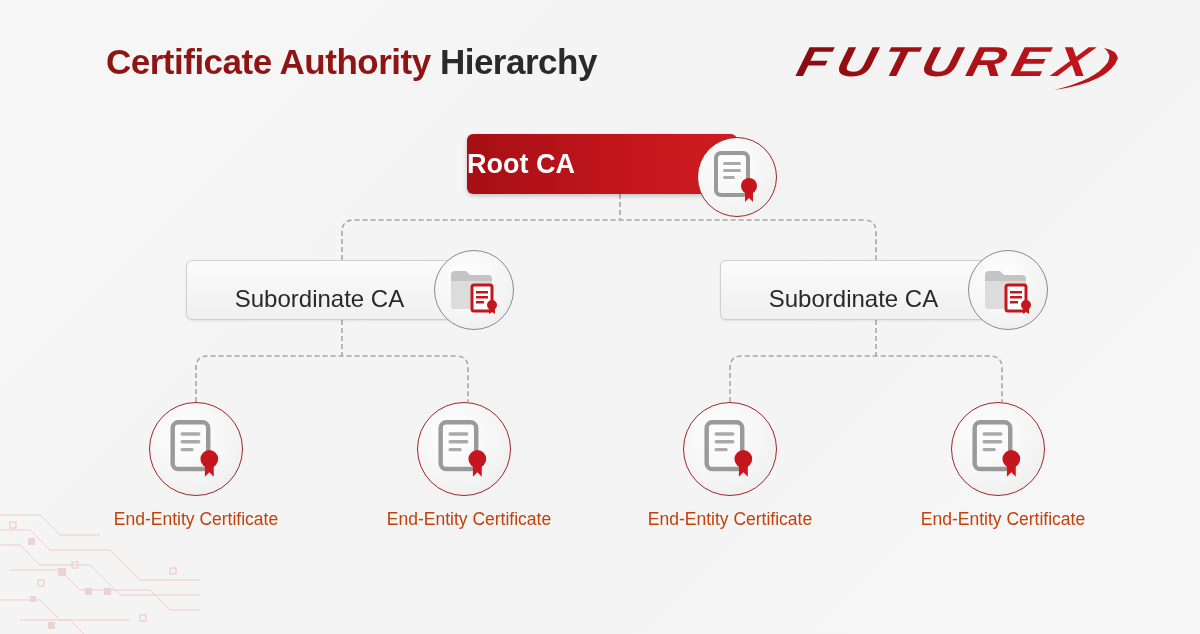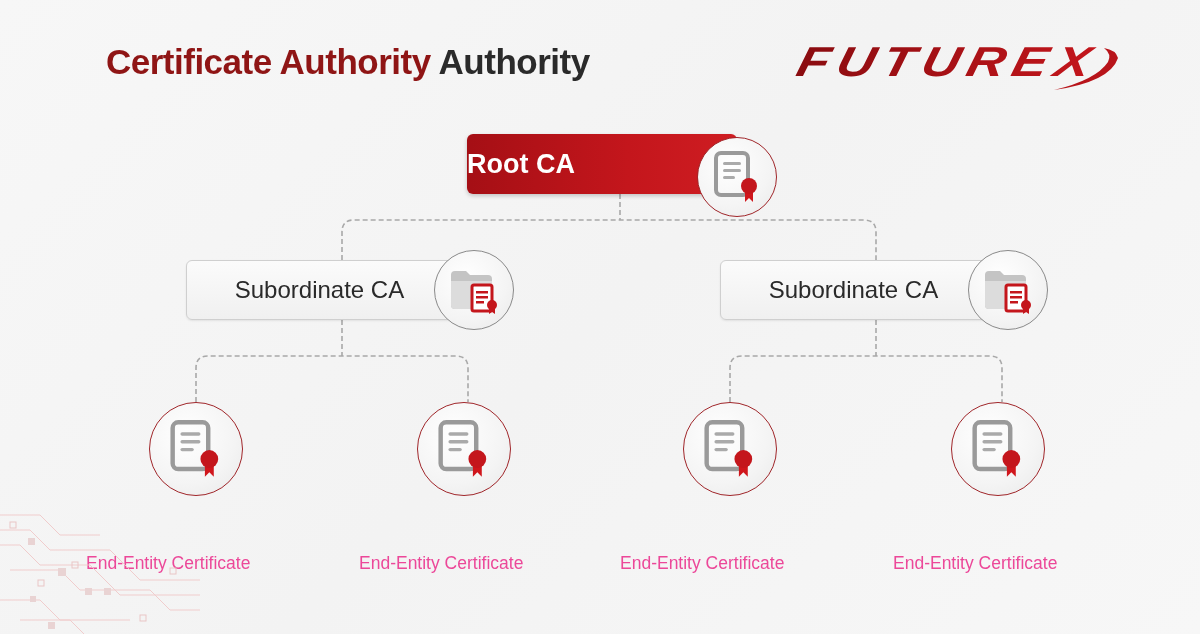--- a/index.html
+++ b/index.html
@@ -40,41 +40,41 @@
 
   .sub-box {
     position: absolute; width: 290px; height: 60px; border-radius: 6px;
     background: linear-gradient(180deg, #fbfbfb 0%, #f0f0f0 100%);
     border: 1.5px solid #cfcfcf;
     box-shadow: 0 1px 2px rgba(0,0,0,0.08);
   }
   .sub-box.left { left: 186px; top: 260px; }
   .sub-box.right { left: 720px; top: 260px; }
   .sub-label {
-    position: absolute; left: 0; top: 0; width: 265px; height: 58px;
+    position: absolute; left: 0; top: 9px; width: 265px; height: 58px;
     line-height: 58px; text-align: center;
     color: #2a2a2a; font-size: 24px;
   }
   .badge-sub { width: 80px; height: 80px; border: 1.5px solid #8a8a8a; }
   .badge-sub.left { left: 434px; top: 250px; }
   .badge-sub.right { left: 968px; top: 250px; }
 
   .badge-ee { width: 94px; height: 94px; border: 1.5px solid #a0262a; }
   .ee-label {
-    position: absolute; width: 220px; 
-    font-size: 17.5px; color: #ec4899; top: 509px; margin-top: 44px;
+    position: absolute; width: 220px; text-align: center;
+    font-size: 17.5px; color: #c2410c; top: 509px;
   }
   .circuit { position: absolute; left: 0; top: 510px; width: 200px; height: 124px; pointer-events: none; opacity: 0.9; }
 </style>
 </head>
 <body>
 
 <div class="title">
   <span class="t-red">Certificate Authority</span>
-  <span class="t-dark">Authority</span>
+  <span class="t-dark">Hierarchy</span>
 </div>
 
 <svg class="logo" viewBox="0 0 330 62">
   <defs>
     <linearGradient id="lg" x1="0" y1="0" x2="1" y2="0">
       <stop offset="0" stop-color="#8a0c10"></stop>
       <stop offset="1" stop-color="#c4161c"></stop>
     </linearGradient>
   </defs>
   <text x="4" y="38" font-family="Liberation Sans, sans-serif" font-size="42" font-weight="bold" font-style="italic" fill="url(#lg)" letter-spacing="6" transform="skewX(-14) translate(8,0)" textLength="300" lengthAdjust="spacingAndGlyphs">FUTUREX</text>

